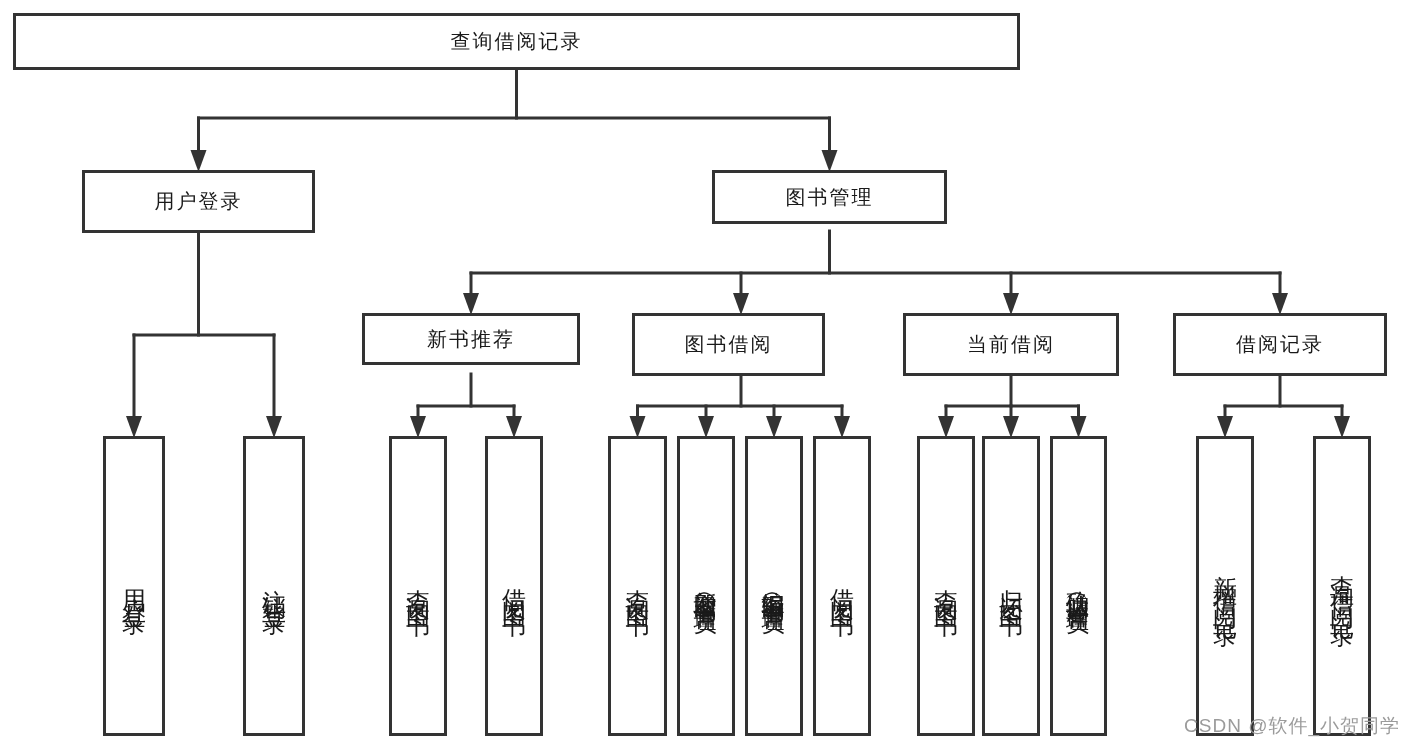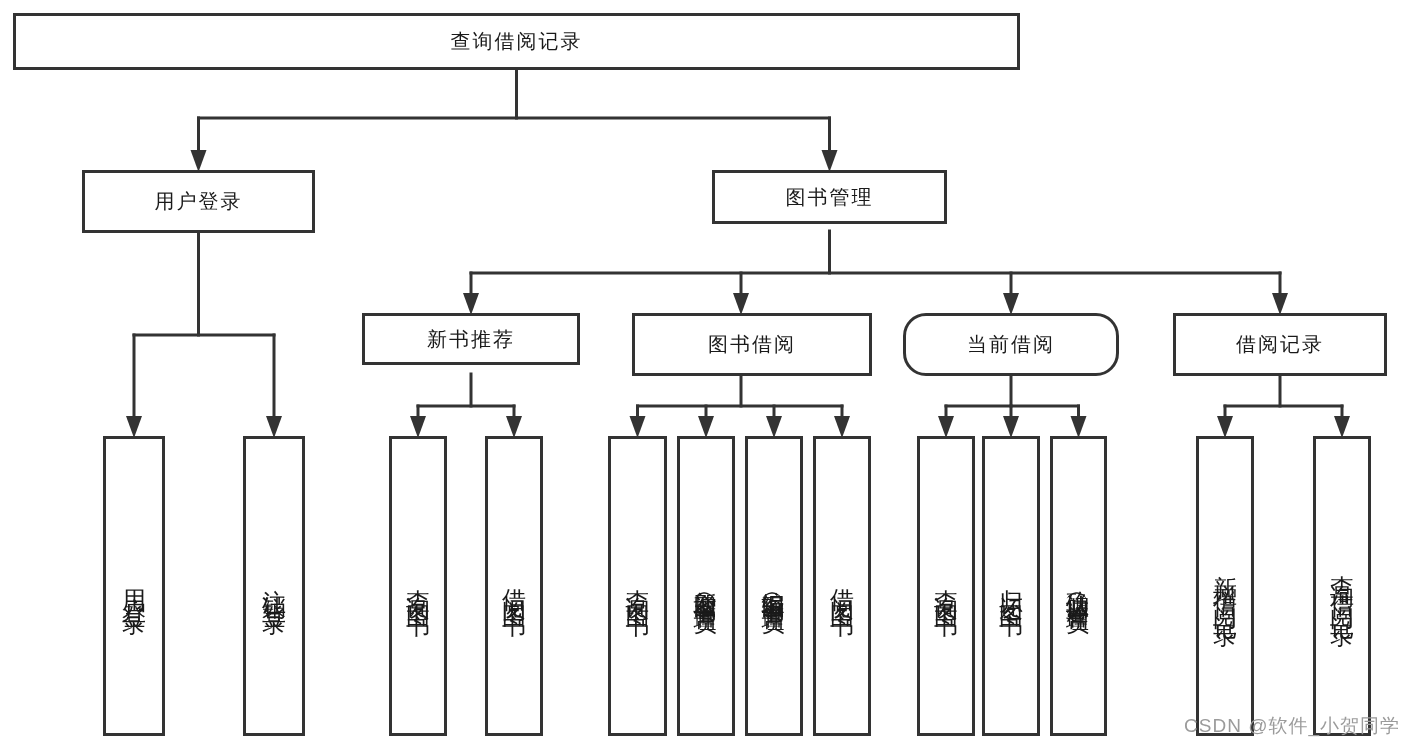--- a/index.html
+++ b/index.html
@@ -101,36 +101,36 @@
       </div>
       <div class="node" style="left: 362px; top: 313px; width: 218px; height: 52px;">
         <span>新书推荐</span>
       </div>
       <div class="node vertical" style="left: 389px; top: 436px; width: 58px; height: 300px;">
         <span>查询图书</span>
       </div>
       <div class="node vertical" style="left: 485px; top: 436px; width: 58px; height: 300px;">
         <span>借阅图书</span>
       </div>
-      <div class="node" style="left: 632px; top: 313px; width: 240px; height: 63px;">
+      <div class="node" style="left: 632px; top: 313px; width: 193px; height: 63px;">
         <span>图书借阅</span>
       </div>
       <div class="node vertical" style="left: 608px; top: 436px; width: 59px; height: 300px;">
         <span>查询图书</span>
       </div>
       <div class="node vertical long" style="left: 677px; top: 436px; width: 58px; height: 300px;">
         <span>新增图书（管理员）</span>
       </div>
       <div class="node vertical long" style="left: 745px; top: 436px; width: 58px; height: 300px;">
         <span>编辑图书（管理员）</span>
       </div>
       <div class="node vertical" style="left: 813px; top: 436px; width: 58px; height: 300px;">
         <span>借阅图书</span>
       </div>
-      <div class="node" style="left: 903px; top: 313px; width: 216px; height: 63px; border-radius: 23px;">
+      <div class="node" style="left: 903px; top: 313px; width: 216px; height: 63px;">
         <span>当前借阅</span>
       </div>
       <div class="node vertical" style="left: 917px; top: 436px; width: 58px; height: 300px;">
         <span>查询图书</span>
       </div>
       <div class="node vertical" style="left: 982px; top: 436px; width: 58px; height: 300px;">
         <span>归还图书</span>
       </div>
       <div class="node vertical long" style="left: 1050px; top: 436px; width: 57px; height: 300px;">
         <span>确认归还（管理员）</span>

